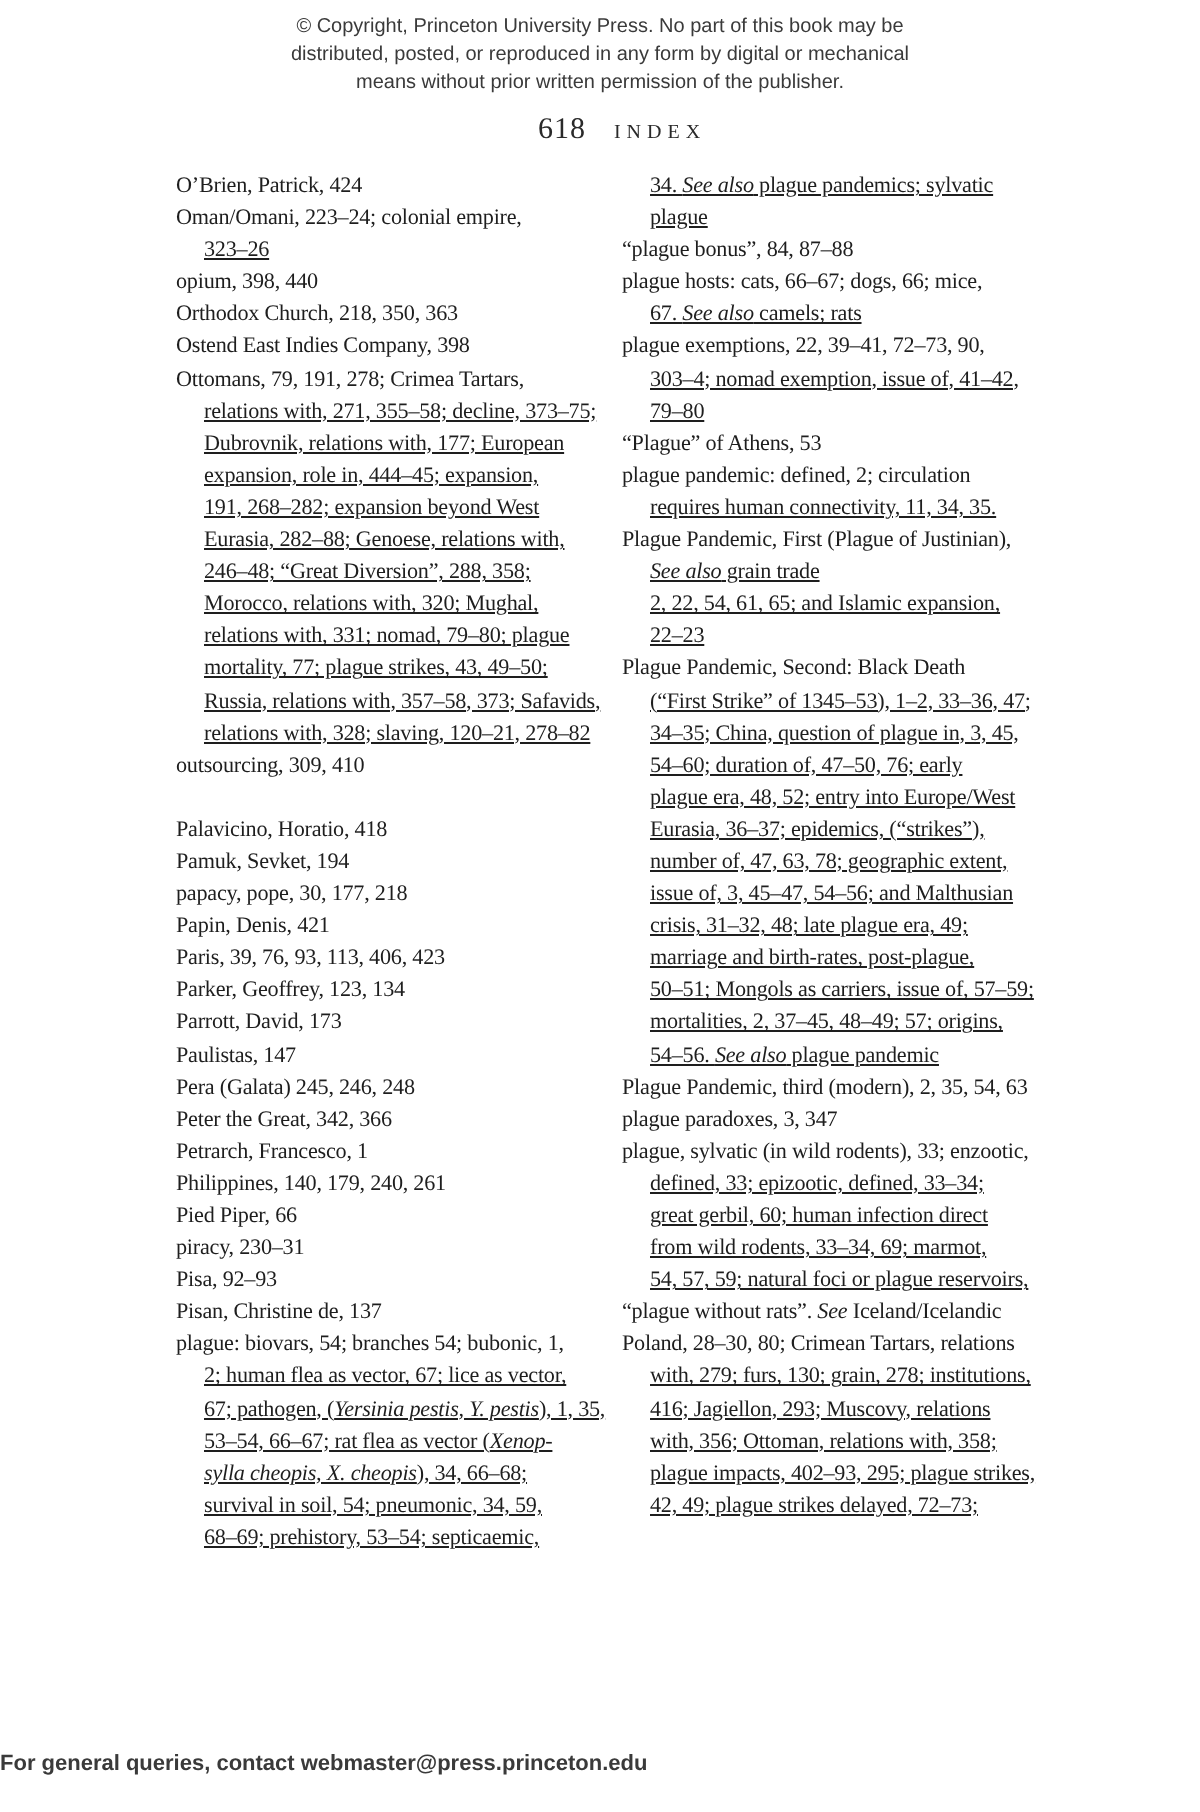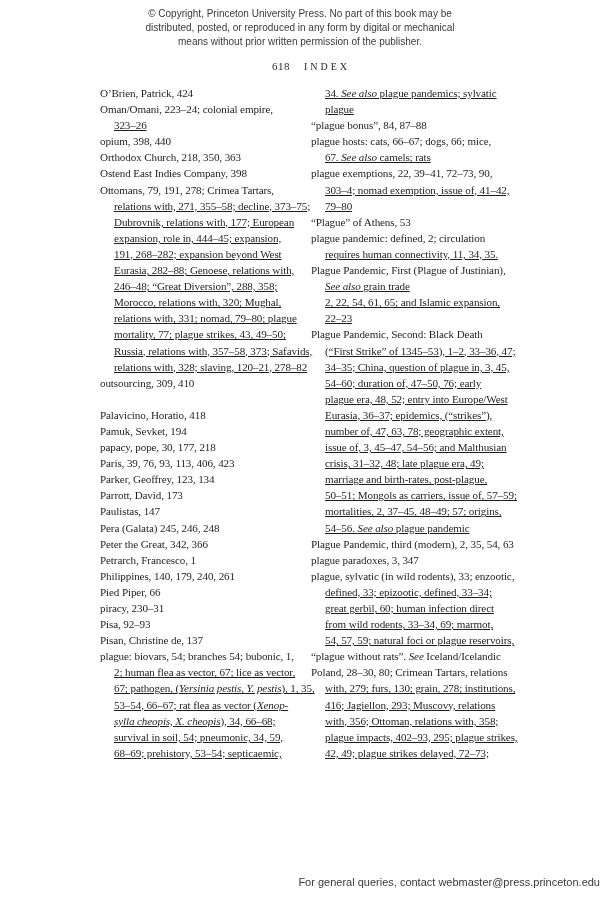--- a/index.html
+++ b/index.html
@@ -29,54 +29,55 @@
   .pagehead {
     position: absolute;
     top: 56px;
     left: 0;
     width: 600px;
     text-align: center;
     transform: translateX(11px);
     color: #2a2a2a;
   }
   .pagenum {
-    font-size: 11px;
+    font-size: 15px;
     letter-spacing: 0.5px;
     margin-right: 14px;
   }
   .runhead {
     font-size: 10px;
     letter-spacing: 3px;
   }
   .col {
     position: absolute;
     top: 85px;
     color: #1e1e1e;
   }
-  .col.left  { left: 88px;  width: 219px; margin-left: 12px; }
+  .col.left  { left: 88px;  width: 219px; }
   .col.right { left: 311px; width: 223px; }
   .line {
     font-size: 11.1px;
     line-height: 16.1px;
     height: 16.1px;
     white-space: nowrap;
     letter-spacing: -0.12px;
   }
   .line.indent { padding-left: 14px; text-decoration: underline; }
   .line.blank  { height: 16.1px; }
   .it { font-style: italic; }
   .footer {
     position: absolute;
     top: 876px;
     left: 0;
     width: 600px;
-    text-align: right;
+    text-align: left;
     font-family: "Liberation Sans", sans-serif;
     font-size: 11px;
     color: #3a3a3a;
+    font-weight: bold;
   }
 </style>
 </head>
 <body>
 
 <div class="page">
 
   <div class="copyright">
     <div>© Copyright, Princeton University Press. No part of this book may be</div>
     <div>distributed, posted, or reproduced in any form by digital or mechanical</div>
@@ -104,20 +105,21 @@
       <div class="line indent"><span>Morocco, relations with, 320; Mughal,</span></div>
       <div class="line indent"><span>relations with, 331; nomad, 79–80; plague</span></div>
       <div class="line indent"><span>mortality, 77; plague strikes, 43, 49–50;</span></div>
       <div class="line indent"><span>Russia, relations with, 357–58, 373; Safavids,</span></div>
       <div class="line indent"><span>relations with, 328; slaving, 120–21, 278–82</span></div>
       <div class="line"><span>outsourcing, 309, 410</span></div>
       <div class="line blank"></div>
       <div class="line"><span>Palavicino, Horatio, 418</span></div>
       <div class="line"><span>Pamuk, Sevket, 194</span></div>
       <div class="line"><span>papacy, pope, 30, 177, 218</span></div>
+      <div class="line"><span>Papin, Denis, 421</span></div>
       <div class="line"><span>Paris, 39, 76, 93, 113, 406, 423</span></div>
       <div class="line"><span>Parker, Geoffrey, 123, 134</span></div>
       <div class="line"><span>Parrott, David, 173</span></div>
       <div class="line"><span>Paulistas, 147</span></div>
       <div class="line"><span>Pera (Galata) 245, 246, 248</span></div>
       <div class="line"><span>Peter the Great, 342, 366</span></div>
       <div class="line"><span>Petrarch, Francesco, 1</span></div>
       <div class="line"><span>Philippines, 140, 179, 240, 261</span></div>
       <div class="line"><span>Pied Piper, 66</span></div>
       <div class="line"><span>piracy, 230–31</span></div>

